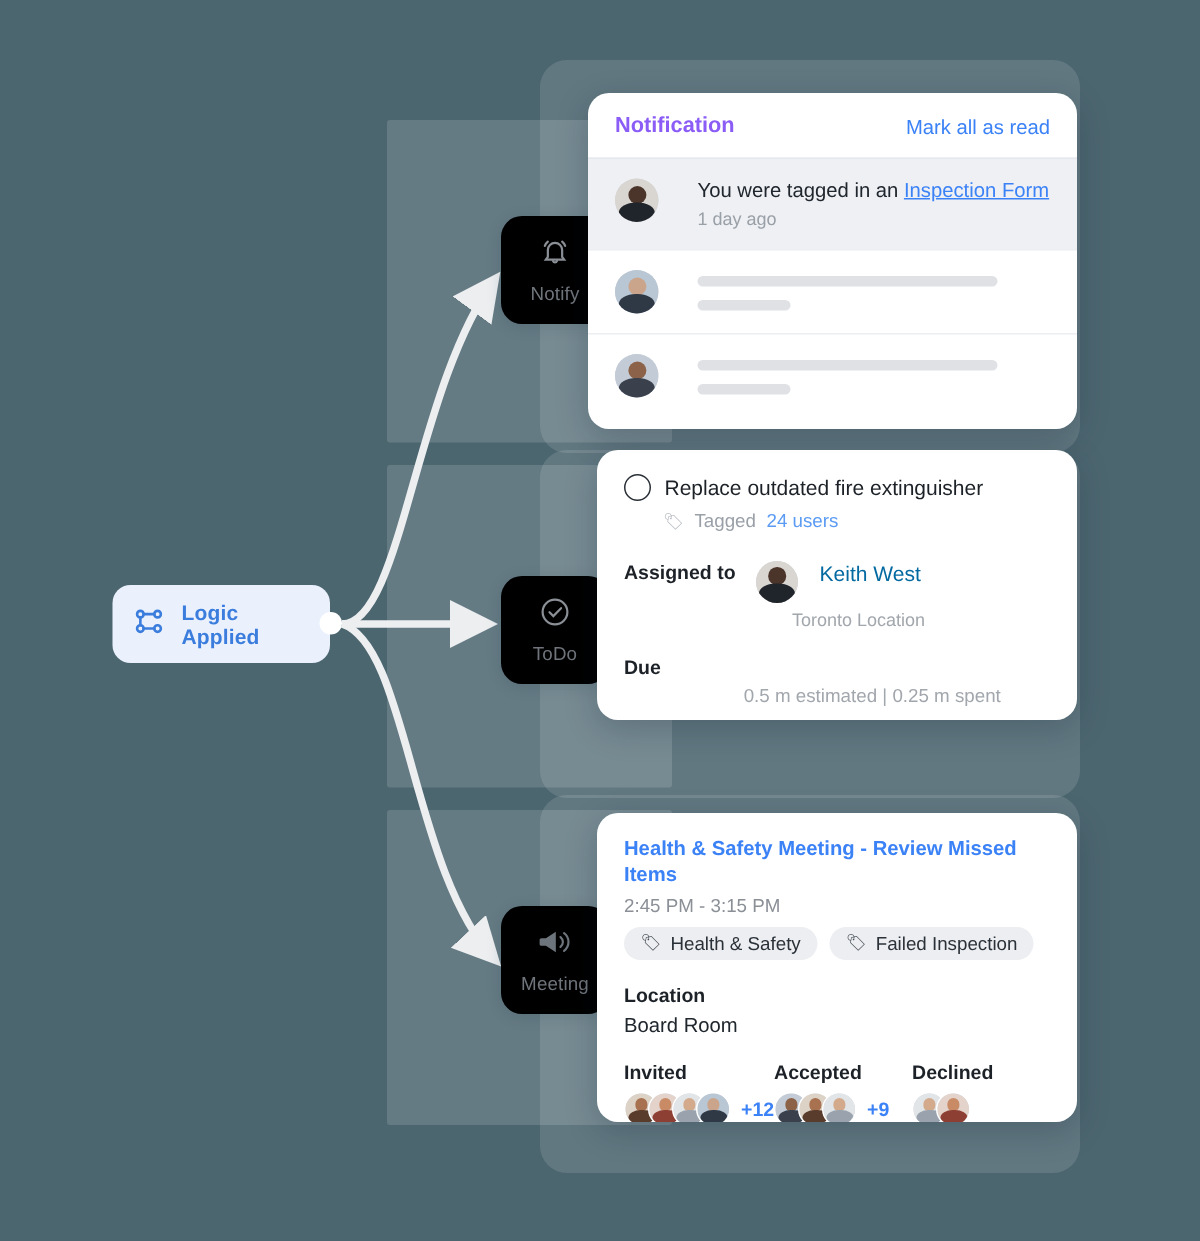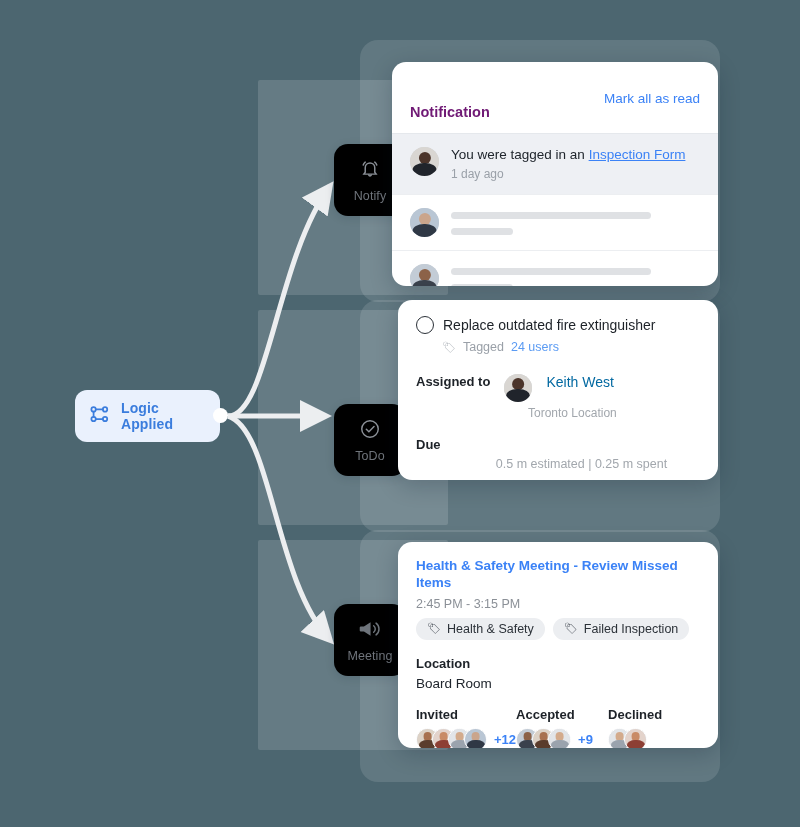--- a/index.html
+++ b/index.html
@@ -41,36 +41,36 @@
   }
 
   
   .pill{
     position:absolute;width:72px;height:72px;background:#000000;border-radius:14px;
     display:flex;flex-direction:column;align-items:center;justify-content:center;gap:5px;
     box-shadow:0 2px 10px rgba(16,32,48,.14);
   }
   .pill .lbl{font-size:12.5px;color:#70757c;letter-spacing:.1px;}
   .pill-notify{left:334px;top:144px;}
-  .pill-todo{left:334px;top:404px;}
+  .pill-todo{left:334px;top:384px;}
   .pill-meeting{left:334px;top:604px;}
 
   
   .card{position:absolute;background:#ffffff;border-radius:14px;overflow:hidden;
         box-shadow:0 6px 22px rgba(10,24,40,.22);}
   .card-notify{left:392px;top:62px;width:326px;height:224px;}
   .card-todo{left:398px;top:300px;width:320px;height:180px;}
   .card-meeting{left:398px;top:542px;width:320px;height:206px;}
 
   
   .notif-head{display:flex;align-items:center;justify-content:space-between;
               padding:14px 18px 13px 18px;}
-  .notif-title{font-size:14.5px;font-weight:700;color:#701a75;margin-top:28px;}
+  .notif-title{font-size:14.5px;font-weight:700;color:#8b5cf6;}
   .notif-mark{font-size:13.5px;color:#3b82f6;cursor:pointer;}
-  .notif-row{display:flex;gap:12px;padding:13px 18px;border-top:1px solid #eceef1;align-items:flex-start;}
+  .notif-row{display:flex;gap:26px;padding:13px 18px;border-top:1px solid #eceef1;align-items:flex-start;}
   .notif-row.active{background:#eef0f4;border-top:1px solid #e5e8ec;}
   .avatar{width:29px;height:29px;border-radius:50%;flex:0 0 29px;background:#cfd4da;overflow:hidden;position:relative;}
   .notif-text{font-size:13.5px;color:#20262d;line-height:1.25;}
   .notif-link{color:#3b82f6;text-decoration:underline;}
   .notif-time{font-size:12px;color:#9aa0a8;margin-top:3px;}
   .sk{background:#dfe1e4;border-radius:4px;height:7px;}
   .sk-a{width:200px;}
   .sk-b{width:62px;margin-top:9px;}
 
   

